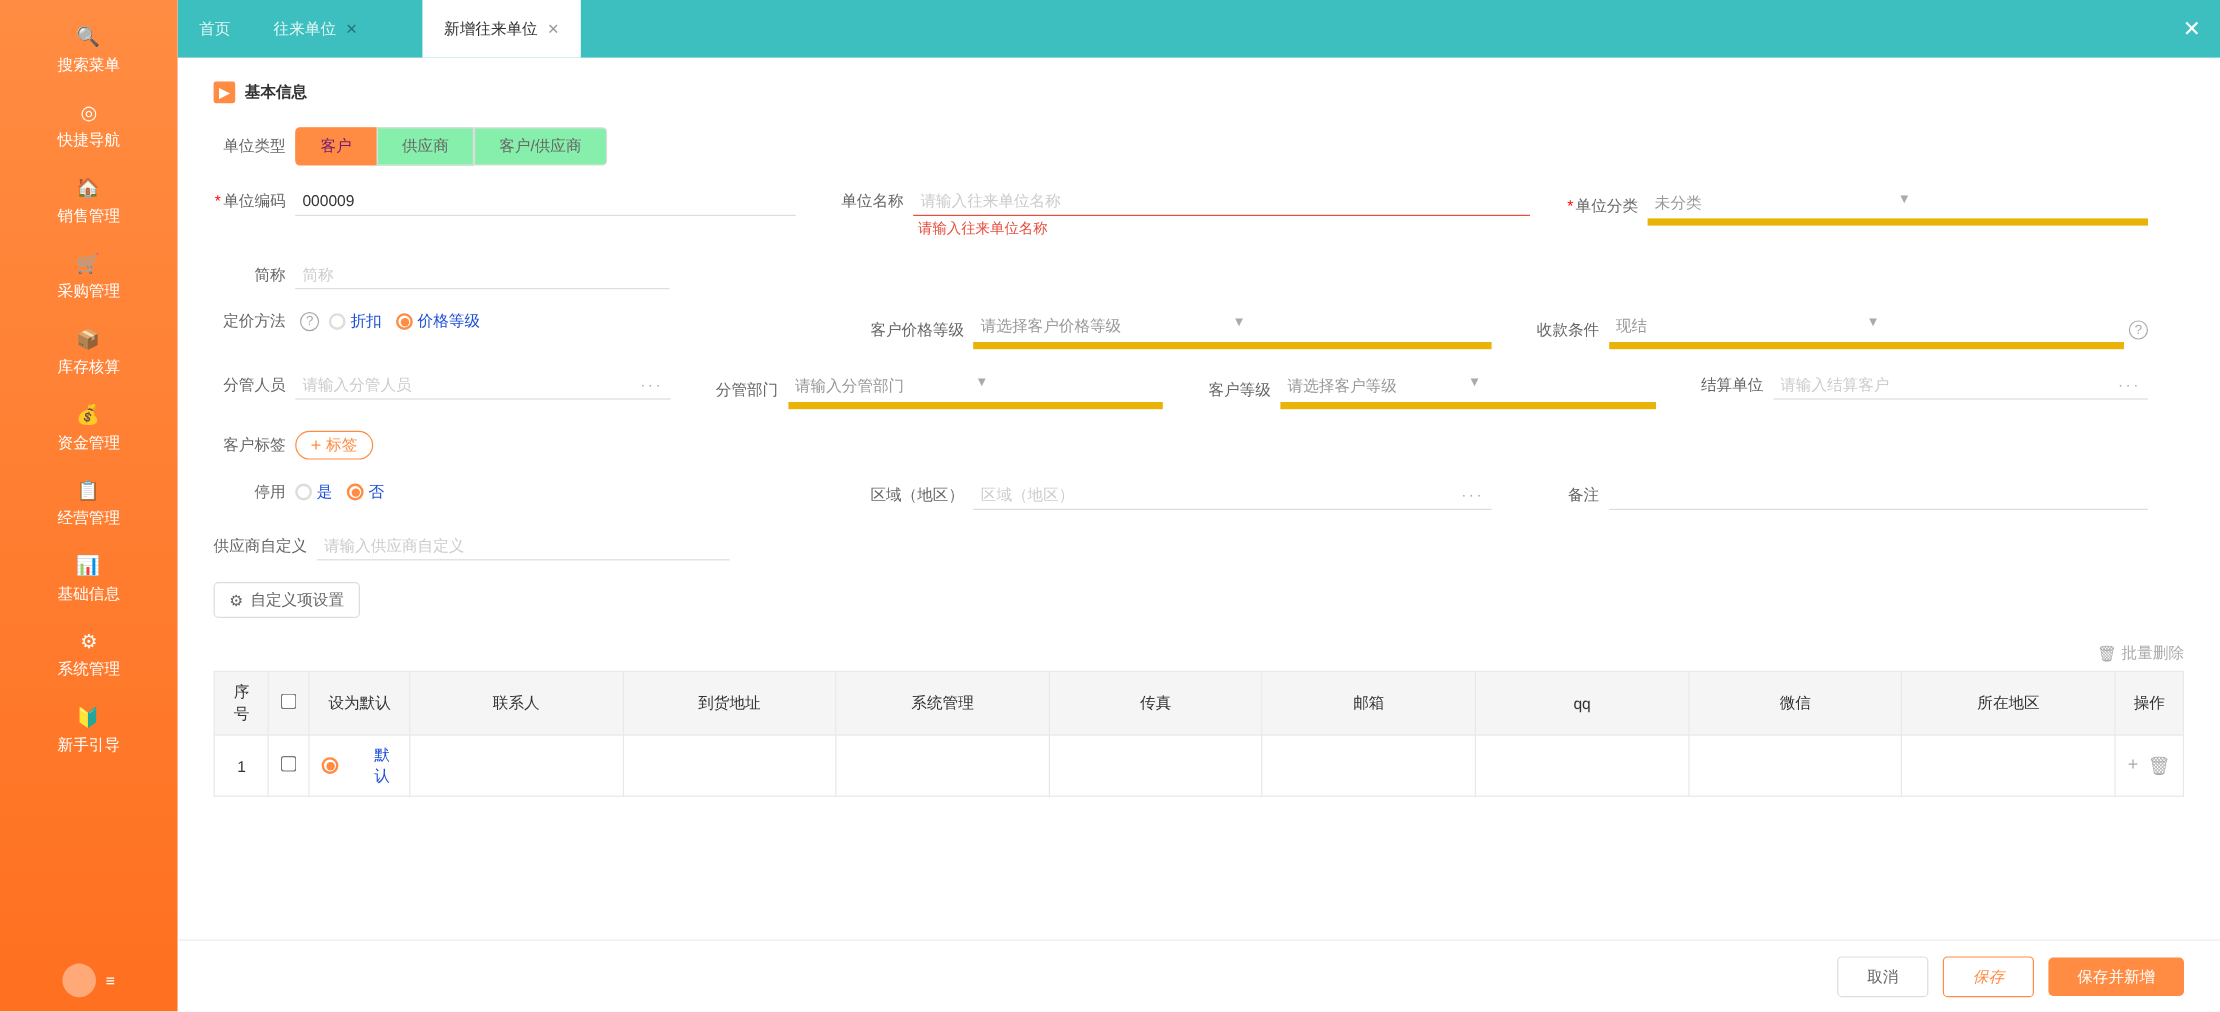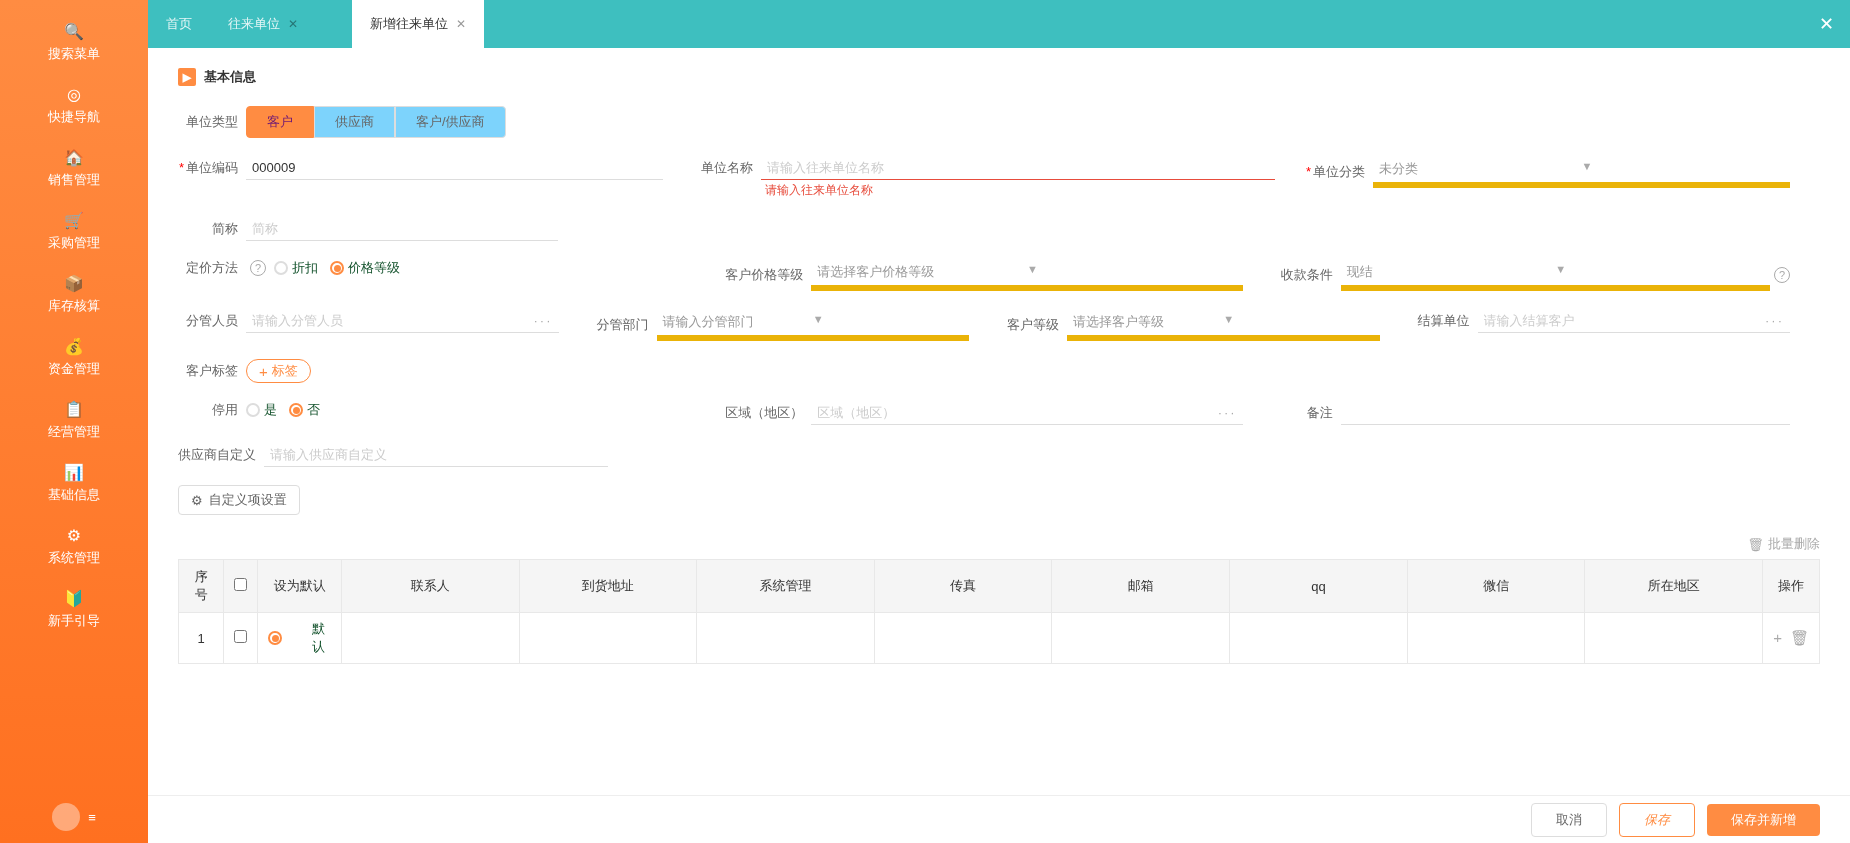--- a/index.html
+++ b/index.html
@@ -109,21 +109,21 @@
       color: #fff; font-size: 11px;
     }
 
     
     .type-btn-group {
       display: flex; gap: 0;
     }
     .type-btn {
       padding: 6px 20px;
       border: 1px solid #ddd;
-      background: #7dd3fc;
+      background: #86efac;
       cursor: pointer;
       color: #666;
       font-size: 13px;
     }
     .type-btn.active {
       background: #ff8c42;
       color: #701a75;
       border-color: #ff8c42;
     }
     .type-btn:first-child { border-radius: 4px 0 0 4px; }
@@ -194,21 +194,21 @@
       padding: 4px 6px;
     }
     .field-input-with-dots input {
       flex: 1; border: none; outline: none;
       font-size: 13px; color: #333; background: transparent;
     }
     .field-input-with-dots input::placeholder { color: #ccc; }
     .dots { color: #aaa; cursor: pointer; letter-spacing: 2px; margin-left: 4px; }
 
     .radio-group { display: flex; gap: 12px; align-items: center; }
-    .radio-item { display: flex; align-items: center; gap: 4px; cursor: pointer; color: #14532d; }
+    .radio-item { display: flex; align-items: center; gap: 4px; cursor: pointer; color: #1d4ed8; }
     .radio-circle {
       width: 14px; height: 14px;
       border-radius: 50%;
       border: 2px solid #ddd;
       display: flex; align-items: center; justify-content: center;
     }
     .radio-circle.checked { border-color: #ff8c42; }
     .radio-circle.checked::after {
       content: '';
       width: 7px; height: 7px;
@@ -252,21 +252,21 @@
       border: 1px solid #e8e8e8;
       padding: 7px 10px;
       text-align: center;
       color: #333;
     }
     .table-row-ops { display: flex; gap: 8px; justify-content: center; }
     .op-btn { cursor: pointer; color: #aaa; font-size: 15px; }
 
     
     .footer {
-      height: 48px;
+      height: 60px;
       background: #fff;
       border-top: 1px solid #eee;
       display: flex;
       align-items: center;
       justify-content: flex-end;
       padding: 0 30px;
       gap: 12px;
     }
     .btn-cancel {
       padding: 7px 24px;

